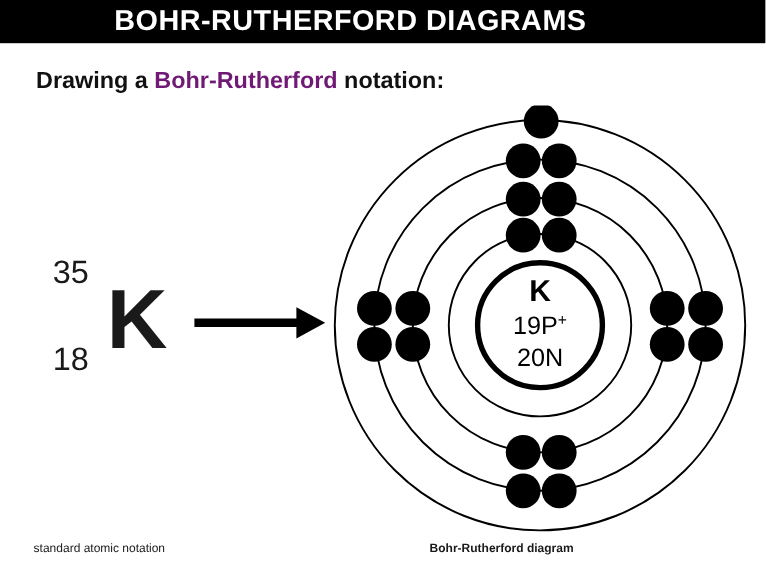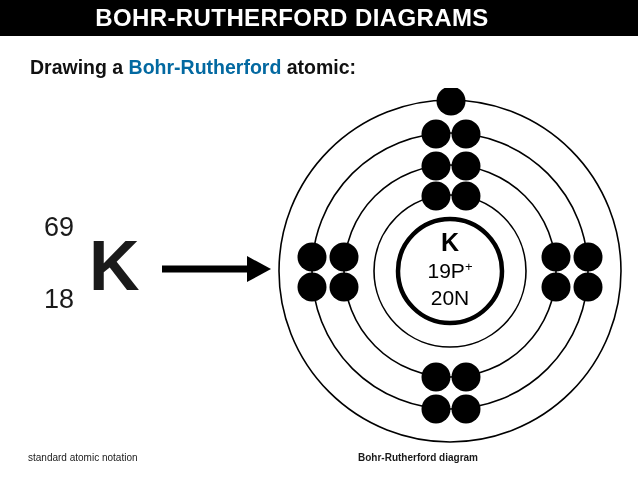--- a/index.html
+++ b/index.html
@@ -41,21 +41,21 @@
   
   #subtitle {
     position: absolute;
     left: 30px;
     top: 56px;
     font-size: 19.5px;
     font-weight: bold;
     white-space: nowrap;
     color: #111111;
   }
-  #subtitle .accent { color: #0369a1; }
+  #subtitle .accent { color: #701a75; }
 
   
   #notation {
     position: absolute;
     left: 34px;
     top: 212px;
     width: 130px;
     height: 116px;
   }
   #mass-number {
@@ -102,24 +102,24 @@
   }
   #caption-left  { left: 28px;  top: 452px; }
   #caption-right { left: 358px; top: 452px; font-weight: bold; }
 </style>
 </head>
 <body>
 
 <div id="header-bar"></div>
 <div id="header-title">BOHR-RUTHERFORD DIAGRAMS</div>
 
-<div id="subtitle"><span>Drawing a </span><span class="accent">Bohr-Rutherford</span><span> atomic:</span></div>
+<div id="subtitle"><span>Drawing a </span><span class="accent">Bohr-Rutherford</span><span> notation:</span></div>
 
 <div id="notation">
-  <div id="mass-number">69</div>
+  <div id="mass-number">35</div>
   <div id="atomic-number">18</div>
   <div id="element-symbol">K</div>
 </div>
 
 <svg id="arrow" width="120" height="42" viewBox="0 0 120 42">
   <line x1="7" y1="21" x2="96" y2="21" stroke="#000000" stroke-width="7"></line>
   <polygon points="92,8 116,21 92,34" fill="#000000"></polygon>
 </svg>
 
 <svg id="diagram" width="360" height="368" viewBox="0 0 360 368">

